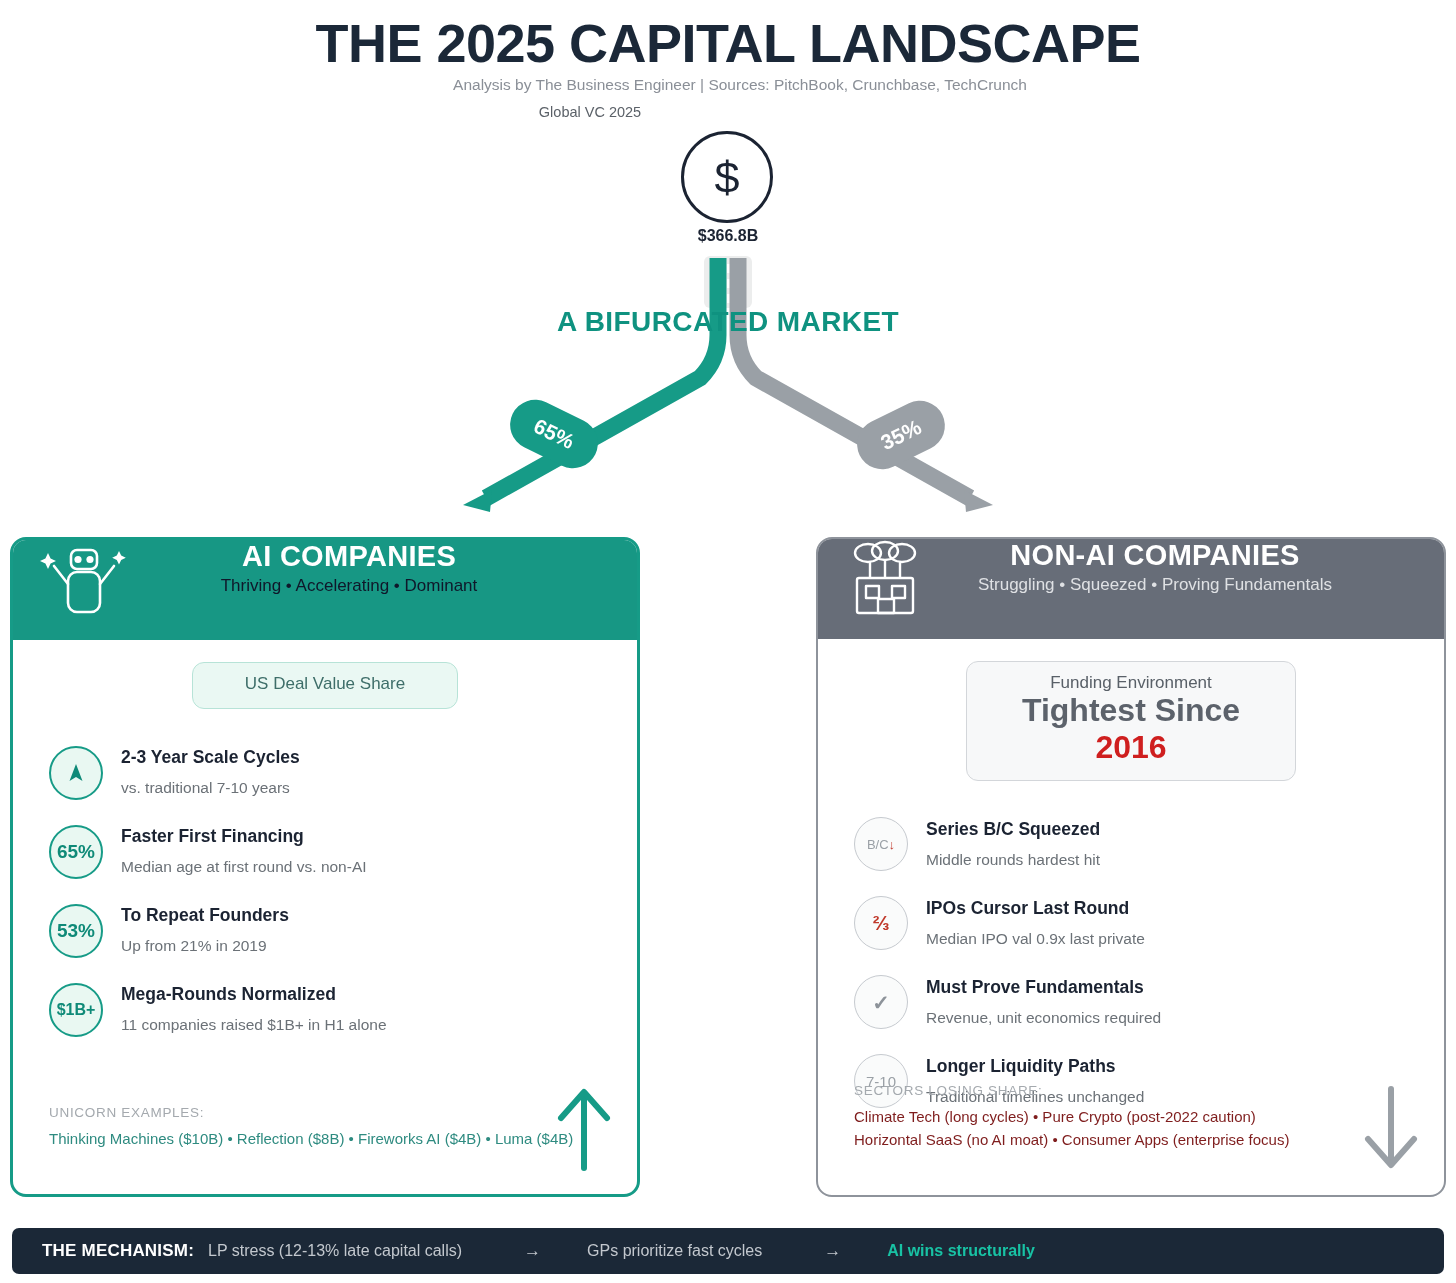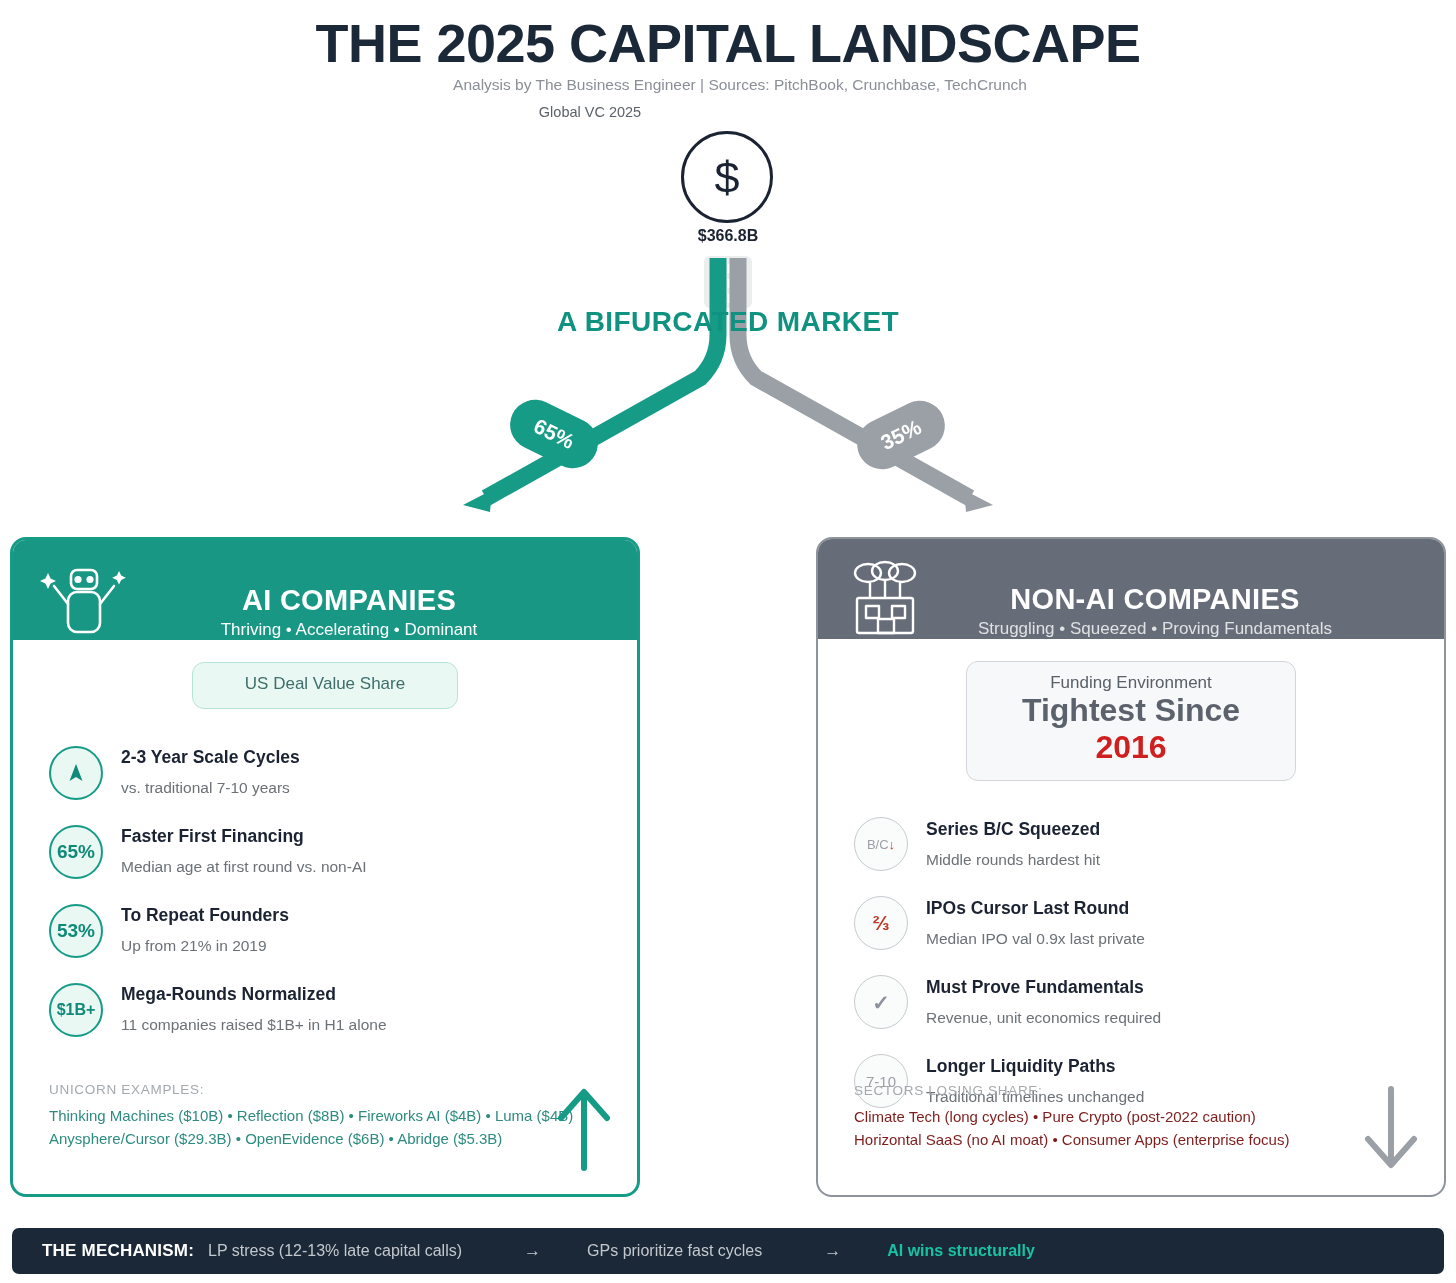--- a/index.html
+++ b/index.html
@@ -69,33 +69,33 @@
 
   
   .card {
     position: absolute; top: 537px; width: 630px; height: 660px;
     border-radius: 16px; background: #ffffff; overflow: hidden;
   }
   .card.ai    { left: 10px;  border: 3px solid #169b87; }
   .card.nonai { left: 816px; border: 2.5px solid #8e939b; }
 
   .card-head {
-    height: 100px; display: flex; align-items: flex-end;
+    height: 100px; display: flex; align-items: flex-start;
     padding-left: 22px; position: relative;
   }
   .card.ai .card-head    { background: #179784; }
   .card.nonai .card-head { background: #676d78; }
 
   .head-icon { width: 96px; height: 80px; flex: 0 0 96px; }
   .head-text { flex: 1; text-align: center; padding-right: 70px; }
   .head-title {
     font-size: 29px; font-weight: bold; color: #ffffff; letter-spacing: 0.3px;
     line-height: 1.15;
   }
-  .head-sub { font-size: 17px; color: #ffffff; margin-top: 3px; }
+  .head-sub { font-size: 17px; color: #0f172a; margin-top: 3px; }
   .card.nonai .head-sub { color: #dfe1e4; }
 
   
   .metric {
     margin: 22px auto 0; border-radius: 12px; text-align: center;
     padding: 11px 26px 14px; width: 266px;
   }
   .card.ai .metric    { background: #eaf8f3; border: 1.5px solid #b7e3d7; }
   .card.nonai .metric { background: #f7f8f9; border: 1.5px solid #d3d6da; width: 330px; }
   .metric-label { font-size: 17px; color: #596068; }
@@ -238,21 +238,20 @@
         <div>
           <div class="stat-title">Mega-Rounds Normalized</div>
           <div class="stat-desc">11 companies raised $1B+ in H1 alone</div>
         </div>
       </div>
     </div>
 
     <div class="card-foot">
       <div class="foot-label">UNICORN EXAMPLES:</div>
       <div class="foot-line">Thinking Machines ($10B) • Reflection ($8B) • Fireworks AI ($4B) • Luma ($4B)</div>
-      <div class="foot-line">Anysphere/Cursor ($29.3B) • OpenEvidence ($6B) • Abridge ($5.3B)</div>
     </div>
 
     <svg class="big-arrow" viewBox="0 0 62 92">
       <g stroke="#169b87" stroke-width="6" fill="none" stroke-linecap="round" stroke-linejoin="round">
         <line x1="31" y1="86" x2="31" y2="12"></line>
         <polyline points="8,36 31,10 54,36"></polyline>
       </g>
     </svg>
   </div>
 

